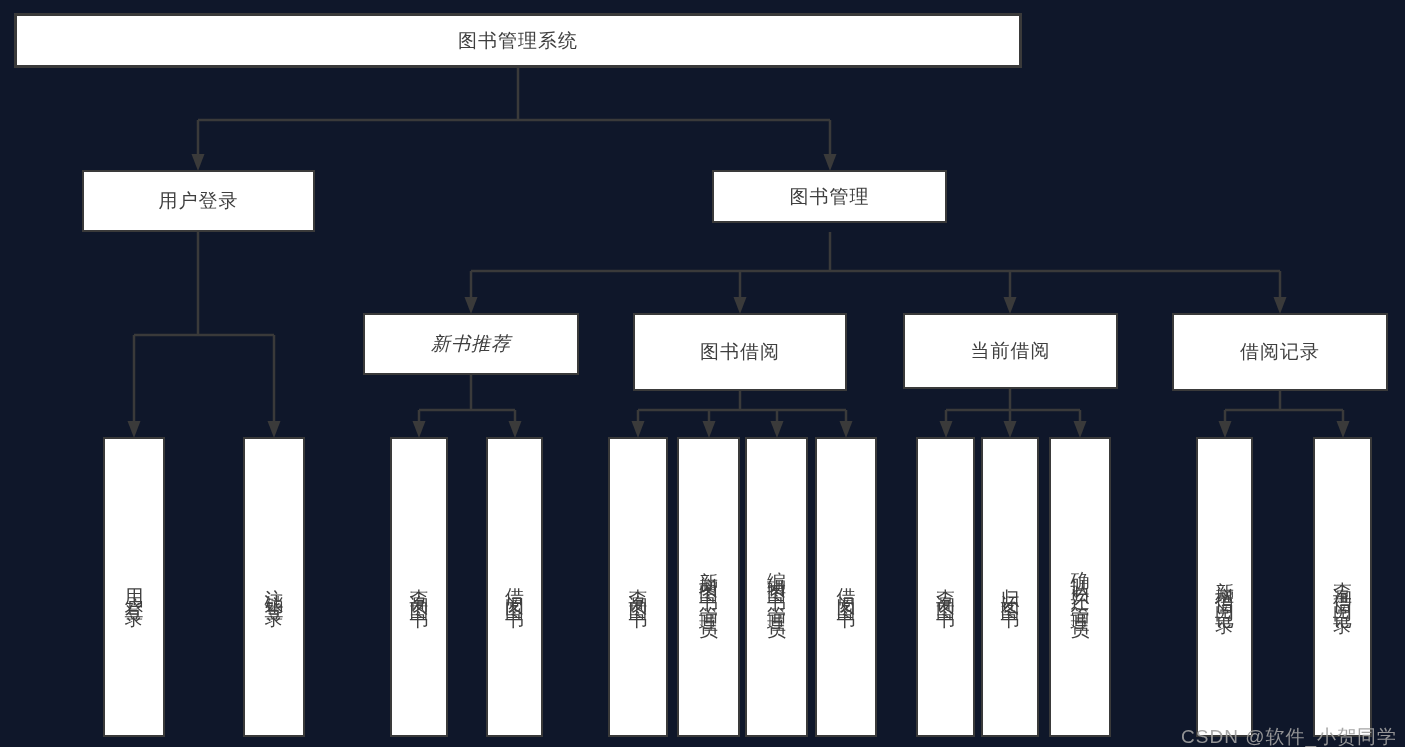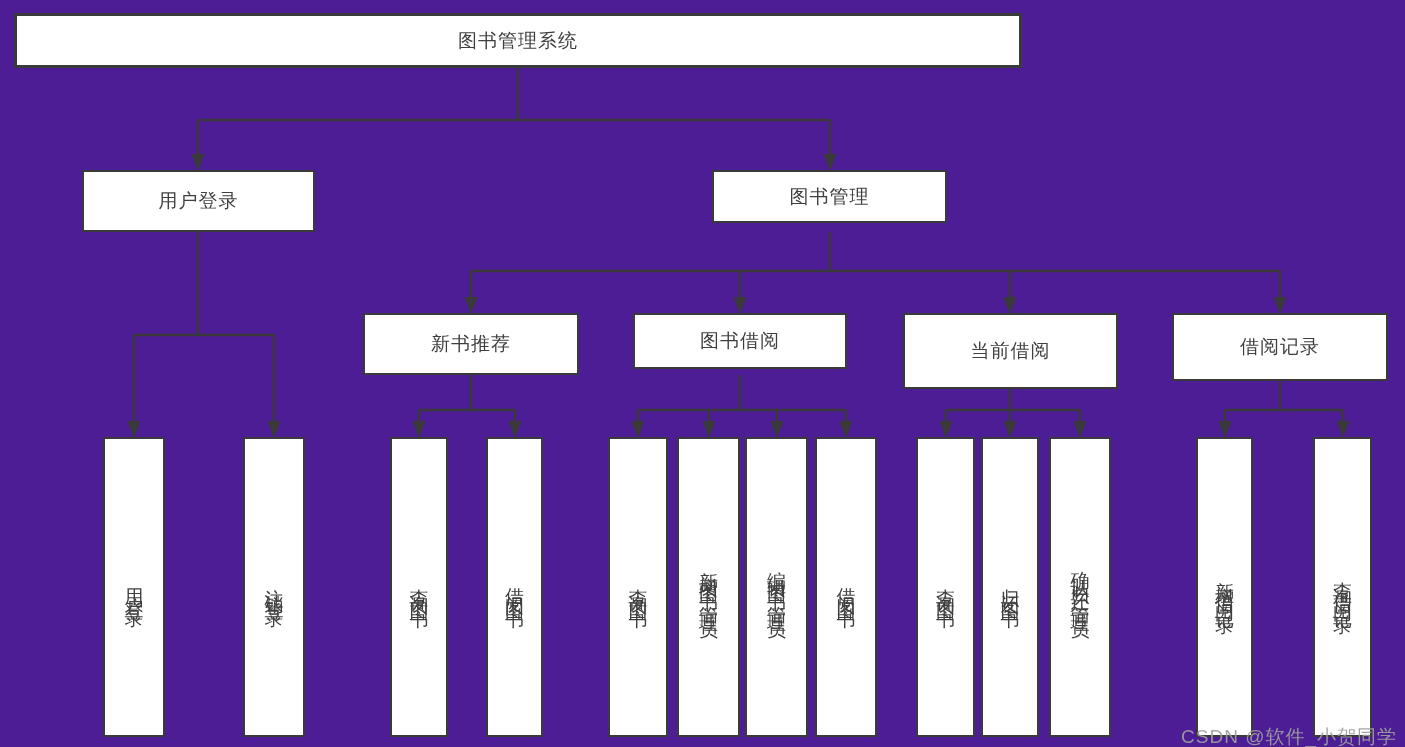--- a/index.html
+++ b/index.html
@@ -1,19 +1,19 @@
 <!DOCTYPE html>
 <html><head>
 <meta charset="utf-8">
 <style>
   html,body{margin:0;padding:0;background:#ffffff;}
   #stage{
     position:relative;
     width:1405px;height:747px;
-    background:#4c1d95;
+    background:#0f172a;
     font-family:"Liberation Sans", sans-serif;
     overflow:hidden;
   }
   .node{
     position:absolute;
     box-sizing:border-box;
     border:2px solid #3a3a3a;
     background:#ffffff;
     display:flex;
     align-items:center;
@@ -131,24 +131,24 @@
       <line x1="1343" y1="410" x2="1343" y2="423"></line>
       <polygon points="1343,438 1336.5,421 1349.5,421"></polygon>
     </g>
   </svg>
 
   <div class="node h-node root-node" style="left:14px;top:13px;width:1008px;height:55px;">图书管理系统</div>
 
   <div class="node h-node" style="left:82px;top:170px;width:233px;height:62px;">用户登录</div>
   <div class="node h-node" style="left:712px;top:170px;width:235px;height:53px;">图书管理</div>
 
-  <div class="node h-node" style="left:363px;top:313px;width:216px;height:62px;">新书推荐</div>
-  <div class="node h-node" style="left:633px;top:313px;width:214px;height:56px;">图书借阅</div>
+  <div class="node h-node" style="left:363px;top:313px;width:216px;height:62px;font-style:italic;">新书推荐</div>
+  <div class="node h-node" style="left:633px;top:313px;width:214px;height:78px;">图书借阅</div>
   <div class="node h-node" style="left:903px;top:313px;width:215px;height:76px;">当前借阅</div>
-  <div class="node h-node" style="left:1172px;top:313px;width:216px;height:68px;">借阅记录</div>
+  <div class="node h-node" style="left:1172px;top:313px;width:216px;height:78px;">借阅记录</div>
 
   <div class="node leaf" style="left:103px;top:437px;width:62px;height:300px;">用户登录</div>
   <div class="node leaf" style="left:243px;top:437px;width:62px;height:300px;">注销登录</div>
 
   <div class="node leaf" style="left:390px;top:437px;width:58px;height:300px;">查询图书</div>
   <div class="node leaf" style="left:486px;top:437px;width:57px;height:300px;">借阅图书</div>
 
   <div class="node leaf" style="left:608px;top:437px;width:60px;height:300px;">查询图书</div>
   <div class="node leaf" style="left:677px;top:437px;width:63px;height:300px;">新增图书（管理员）</div>
   <div class="node leaf" style="left:745px;top:437px;width:63px;height:300px;">编辑图书（管理员）</div>

